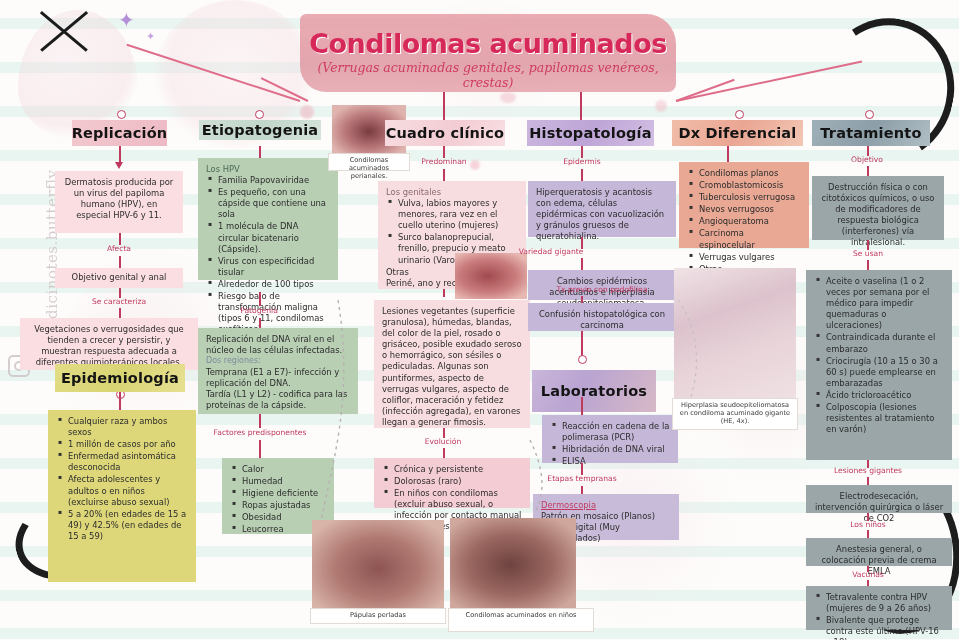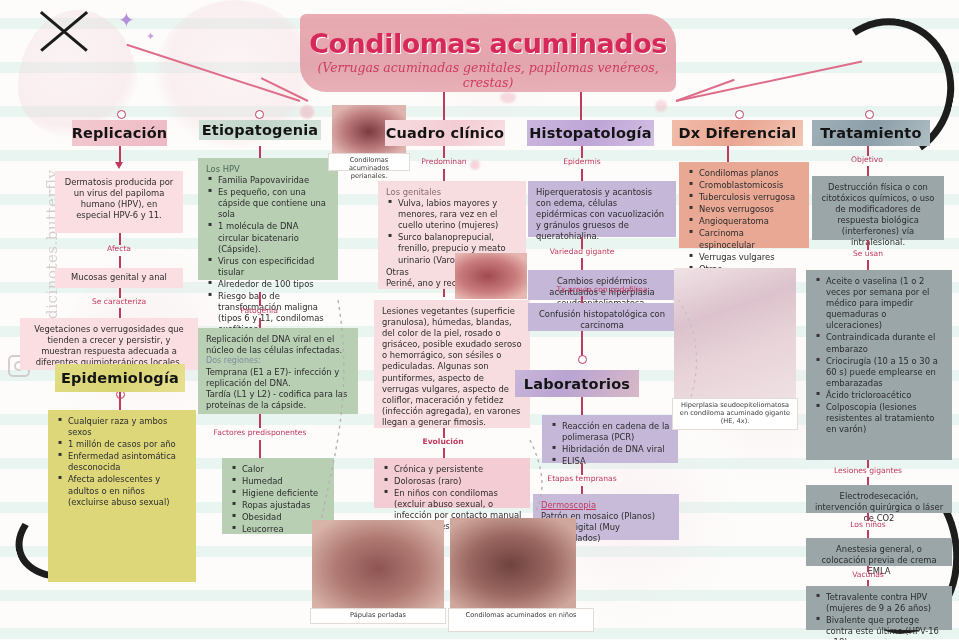--- a/index.html
+++ b/index.html
@@ -107,41 +107,42 @@
 <div class="conn" style="left:119px;top:146px;height:20px;"></div>
 <div class="arrow" style="left:115px;top:162px;"></div>
 
 <div class="node" style="left:55px;top:171px;width:128px;height:62px;background:#fadee2;text-align:center;">
   <span>Dermatosis producida por un virus del papiloma humano (HPV), en especial HPV-6 y 11.</span>
 </div>
 <div class="conn" style="left:119px;top:233px;height:12px;"></div>
 <div class="lbl" style="left:79px;top:244px;width:80px;">Afecta</div>
 <div class="conn" style="left:119px;top:256px;height:12px;"></div>
 <div class="node" style="left:55px;top:268px;width:128px;height:20px;background:#fadee2;text-align:center;display:flex;align-items:center;justify-content:center;">
-  <span>Mucosas genital y anal</span>
+  <span>Objetivo genital y anal</span>
 </div>
 <div class="conn" style="left:119px;top:288px;height:10px;"></div>
 <div class="lbl" style="left:69px;top:297px;width:100px;">Se caracteriza</div>
 <div class="conn" style="left:119px;top:308px;height:10px;"></div>
 <div class="node" style="left:20px;top:318px;width:178px;height:52px;background:#fadee2;text-align:center;">
   <span>Vegetaciones o verrugosidades que tienden a crecer y persistir, y muestran respuesta adecuada a diferentes quimioterápicos locales.</span>
 </div>
 
 <div class="conn" style="left:119px;top:370px;height:22px;"></div>
 <div class="dot" style="left:116px;top:390px;"></div>
 <div class="title" style="left:55px;top:364px;width:130px;height:28px;background:linear-gradient(120deg,#e2dc86,#d9d472 50%,#e6e092);
             top:364px;">Epidemiología</div>
 <div class="conn" style="left:119px;top:392px;height:18px;"></div>
 
 <div class="node" style="left:48px;top:410px;width:148px;height:172px;background:#ddd77a;">
   <ul>
     <li>Cualquier raza y ambos sexos</li>
     <li>1 millón de casos por año</li>
     <li>Enfermedad asintomática desconocida</li>
     <li>Afecta adolescentes y adultos o en niños (excluirse abuso sexual)</li>
+    <li>5 a 20% (en edades de 15 a 49) y 42.5% (en edades de 15 a 59)</li>
   </ul>
 </div>
 
 <div class="dot" style="left:255px;top:110px;"></div>
 <div class="title" style="left:199px;top:120px;width:122px;height:20px;background:linear-gradient(120deg,#cfe0d6,#c2d6cc 50%,#d5e4da);">Etiopatogenia</div>
 <div class="conn" style="left:259px;top:146px;height:18px;"></div>
 <div class="arrow" style="left:255px;top:161px;"></div>
 
 <div class="node" style="left:198px;top:158px;width:140px;height:122px;background:#b8cfb4;">
   <div style="color:#4a6a55;">Los HPV</div>
@@ -202,57 +203,57 @@
 <div class="photo" style="left:455px;top:253px;width:72px;height:46px;
             background:radial-gradient(ellipse at 45% 50%,#a14a4f,#c97b7c 50%,#e7b8b2 85%);"></div>
 
 <div class="conn" style="left:443px;top:289px;height:8px;"></div>
 <div class="lbl" style="left:376px;top:288px;width:92px;margin-top:23px;">Presentación</div>
 
 <div class="node" style="left:374px;top:300px;width:156px;height:128px;background:#f7dce0;">
   <span>Lesiones vegetantes (superficie granulosa), húmedas, blandas, del color de la piel, rosado o grisáceo, posible exudado seroso o hemorrágico, son sésiles o pediculadas. Algunas son puntiformes, aspecto de verrugas vulgares, aspecto de coliflor, maceración y fetidez (infección agregada), en varones llegan a generar fimosis.</span>
 </div>
 <div class="conn" style="left:443px;top:428px;height:10px;"></div>
-<div class="lbl" style="left:405px;top:437px;width:76px;font-weight:bold;">Evolución</div>
+<div class="lbl" style="left:405px;top:437px;width:76px;">Evolución</div>
 <div class="conn" style="left:443px;top:448px;height:10px;"></div>
 
 <div class="node" style="left:374px;top:458px;width:156px;height:50px;background:#f4ccd4;">
   <ul>
     <li>Crónica y persistente</li>
     <li>Dolorosas (raro)</li>
     <li>En niños con condilomas (excluir abuso sexual, o infección por contacto manual o por fómites)</li>
   </ul>
 </div>
 
 <div class="title" style="left:527px;top:120px;width:127px;height:26px;background:linear-gradient(120deg,#cbb7df,#bda4d6 50%,#d3c0e4);">Histopatología</div>
 <div class="conn" style="left:581px;top:146px;height:12px;"></div>
 <div class="lbl" style="left:545px;top:157px;width:74px;">Epidermis</div>
 <div class="conn" style="left:581px;top:169px;height:12px;"></div>
 
 <div class="node" style="left:528px;top:181px;width:148px;height:56px;background:#c5b7d8;">
   <span>Hiperqueratosis y acantosis con edema, células epidérmicas con vacuolización y gránulos gruesos de queratohialina.</span>
 </div>
 <div class="conn" style="left:581px;top:237px;height:12px;"></div>
-<div class="lbl" style="left:541px;top:247px;width:82px;">Variedad gigante</div>
+<div class="lbl" style="left:510px;top:247px;width:82px;">Variedad gigante</div>
 <div class="conn" style="left:581px;top:258px;height:12px;"></div>
 
 <div class="node" style="left:528px;top:270px;width:148px;height:30px;background:#c5b7d8;text-align:center;">
   <span>Cambios epidérmicos acentuados e hiperplasia seudoepiteliomatosa.</span>
 </div>
 <div class="conn" style="left:581px;top:300px;height:10px;"></div>
 <div class="lbl" style="left:532px;top:285px;width:140px;">Tx previo con podofilina</div>
 <div class="conn" style="left:581px;top:296px;height:10px;"></div>
 
 <div class="node" style="left:528px;top:303px;width:148px;height:28px;background:#c5b7d8;text-align:center;">
   <span>Confusión histopatológica con carcinoma</span>
 </div>
 
 <div class="conn" style="left:581px;top:331px;height:28px;"></div>
 <div class="dot" style="left:578px;top:355px;"></div>
-<div class="title" style="left:515px;top:370px;width:124px;height:27px;background:linear-gradient(120deg,#c9b6d9,#b9a4d2 40%,#d7b9c6);">Laboratorios</div>
+<div class="title" style="left:532px;top:370px;width:124px;height:42px;background:linear-gradient(120deg,#c9b6d9,#b9a4d2 40%,#d7b9c6);">Laboratorios</div>
 <div class="conn" style="left:581px;top:397px;height:18px;"></div>
 
 <div class="node" style="left:542px;top:415px;width:136px;height:48px;background:#c5b7d8;">
   <ul>
     <li>Reacción en cadena de la polimerasa (PCR)</li>
     <li>Hibridación de DNA viral</li>
     <li>ELISA</li>
   </ul>
 </div>
 <div class="conn" style="left:581px;top:463px;height:12px;"></div>

